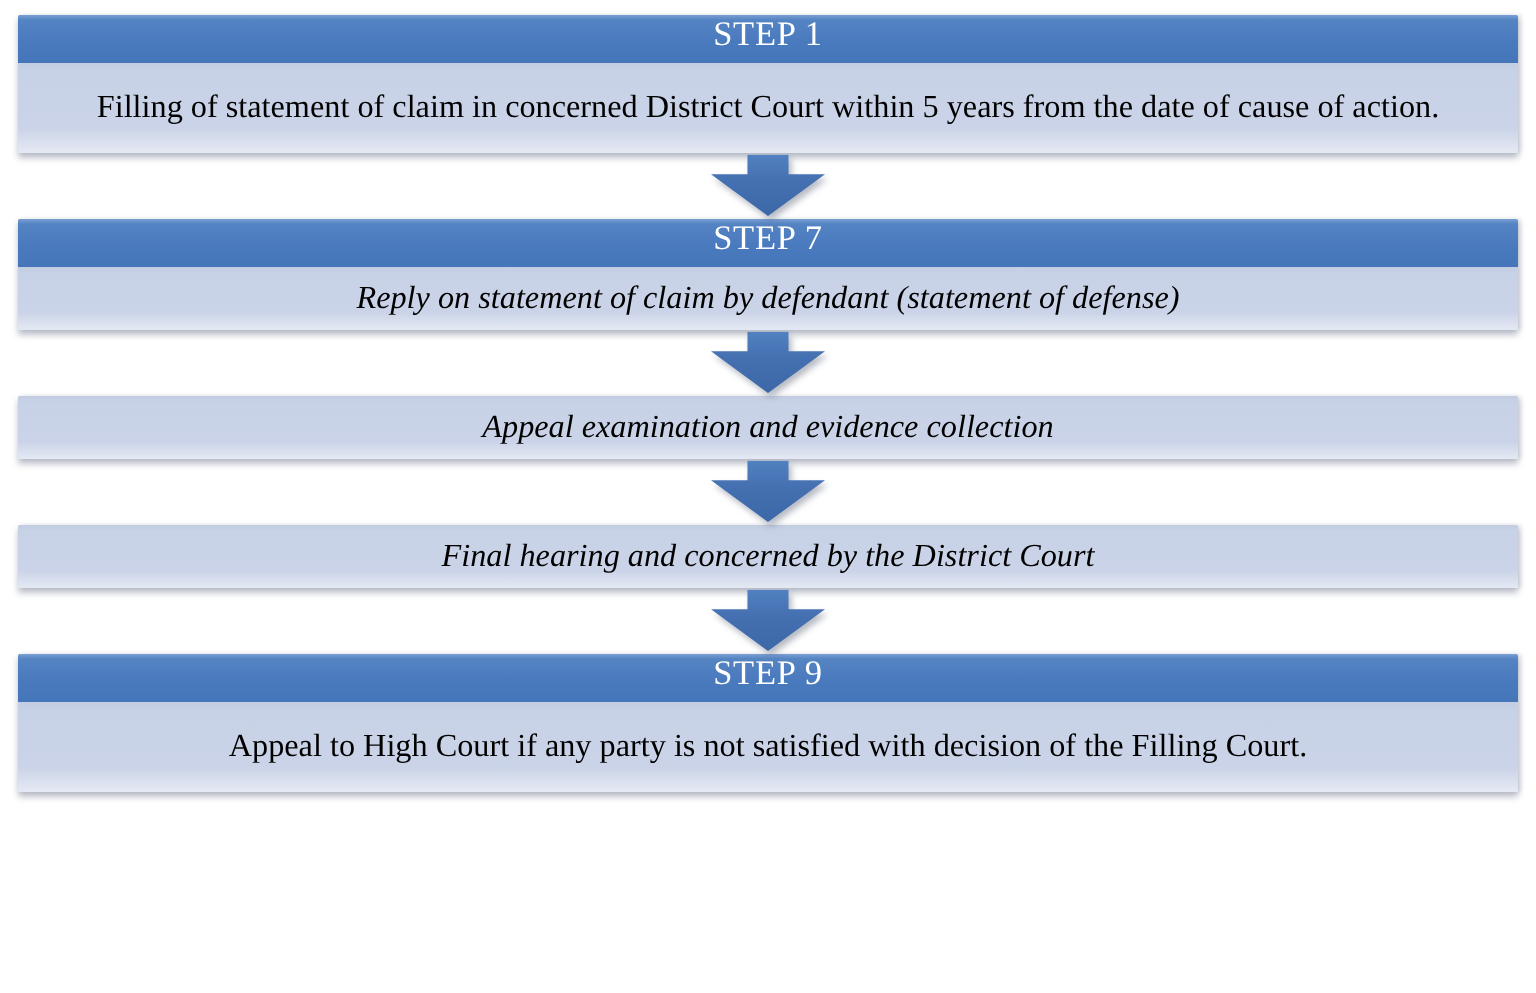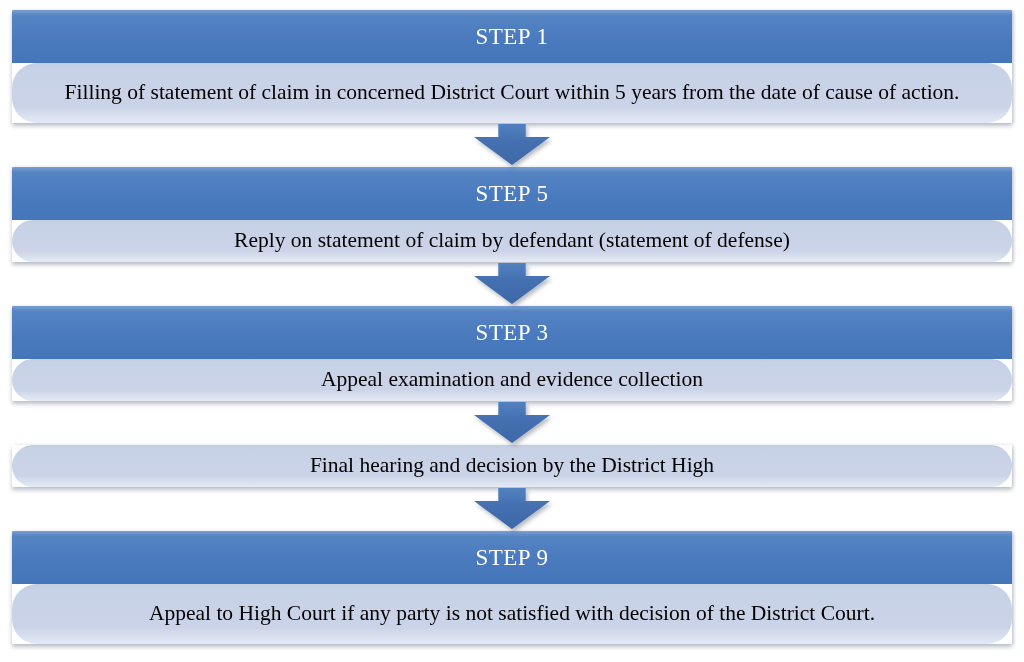--- a/index.html
+++ b/index.html
@@ -18,44 +18,43 @@
     display: flex;
     flex-direction: column;
     align-items: stretch;
   }
   .step {
     border-radius: 1px;
     box-shadow: 0 3px 4px rgba(110,120,140,0.45), 2px 0 3px rgba(130,140,160,0.25);
     overflow: hidden;
   }
   .step-header {
-    height: 53px;
+    height: 32px;
     display: flex;
-    align-items: center;
+    align-items: flex-start;
     justify-content: center;
     background: linear-gradient(180deg, #7b9fd3 0%, #5584c3 10%, #4a7abe 55%, #4576ba 100%);
     color: #ffffff;
     font-size: 23px;
     letter-spacing: 0.5px;
   }
   .step-body {
     display: flex;
     align-items: center;
     justify-content: center;
     text-align: center;
     background: linear-gradient(180deg, #c3cde1 0%, #c8d2e6 10%, #cad3e7 72%, #dde3f0 92%, #e4e9f4 100%);
     color: #000000;
     font-size: 21.5px;
     line-height: 1.38;
     padding: 2px 26px;
     box-sizing: border-box;
-    border-radius: 25px;
   }
   .body-tall { min-height: 60px; }
-  .body-short { min-height: 42px; }
+  .body-short { min-height: 42px; font-style: italic; }
   .arrow-wrap {
     height: 44px;
     display: flex;
     align-items: flex-start;
     justify-content: center;
     filter: drop-shadow(2px 3px 2px rgba(90,100,120,0.45));
   }
   .arrow {
     width: 76px;
     height: 41px;
@@ -77,56 +76,53 @@
       <span>Filling of statement of claim in concerned District Court within 5 years from the date of cause of action.</span>
     </div>
   </section>
 
   <div class="arrow-wrap">
     <div class="arrow"></div>
   </div>
 
   <section class="step">
     <div class="step-header">
-      <span>STEP 5</span>
+      <span>STEP 7</span>
     </div>
     <div class="step-body body-short">
       <span>Reply on statement of claim by defendant (statement of defense)</span>
     </div>
   </section>
 
   <div class="arrow-wrap">
     <div class="arrow"></div>
   </div>
 
   <section class="step">
-    <div class="step-header">
-      <span>STEP 3</span>
-    </div>
     <div class="step-body body-short">
       <span>Appeal examination and evidence collection</span>
     </div>
   </section>
 
   <div class="arrow-wrap">
     <div class="arrow"></div>
   </div>
 
   <section class="step">
     <div class="step-body body-short">
-      <span>Final hearing and decision by the District High</span>
+      <span>Final hearing and concerned by the District Court</span>
     </div>
   </section>
 
   <div class="arrow-wrap">
     <div class="arrow"></div>
   </div>
 
   <section class="step">
     <div class="step-header">
       <span>STEP 9</span>
     </div>
     <div class="step-body body-tall">
-      <span>Appeal to High Court if any party is not satisfied with decision of the District Court.</span>
+      <span>Appeal to High Court if any party is not satisfied with decision of the Filling Court.</span>
     </div>
   </section>
 
 </div>
 
 </body></html>

